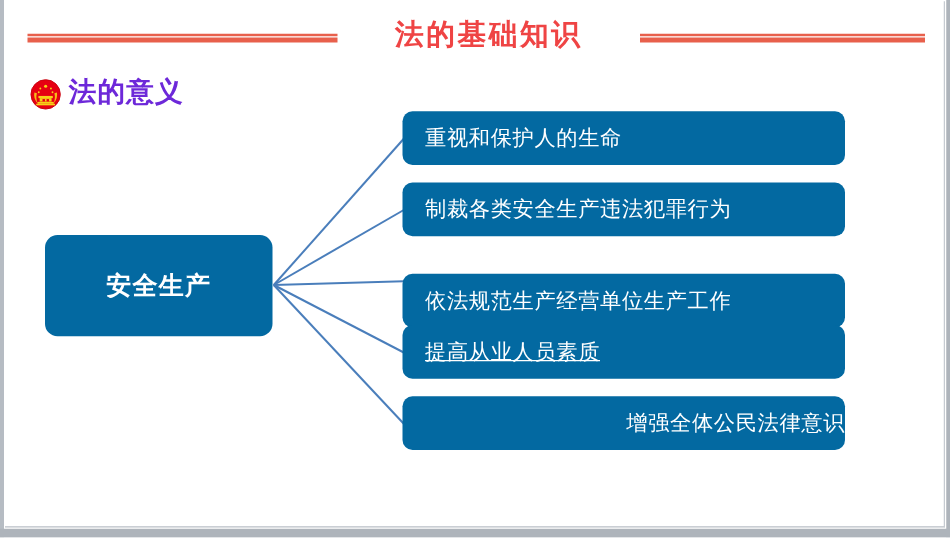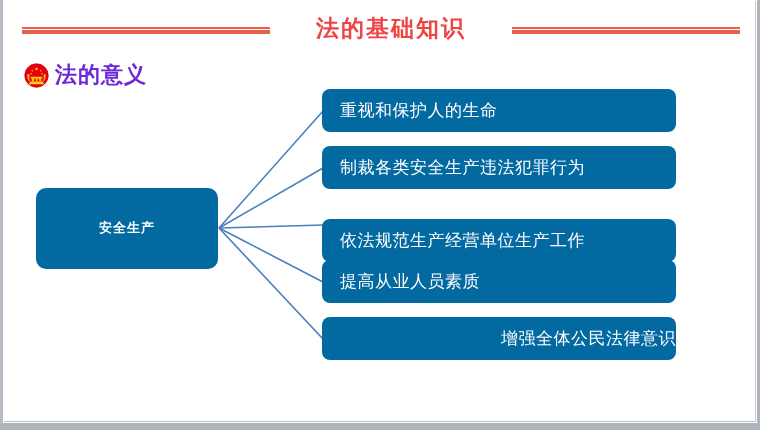--- a/index.html
+++ b/index.html
@@ -135,38 +135,38 @@
     color: #ffffff;
   }
   .node-root {
     left: 32px;
     top: 187px;
     width: 182px;
     height: 81px;
     border-radius: 10px;
     flex-direction: row;
     justify-content: center;
-    font-size: 13px;
+    font-size: 20px;
     font-weight: bold;
     letter-spacing: 1px;
     line-height: 1.45;
   }
   .node-root .ln { display: block; }
   .node-leaf {
     left: 318px;
     width: 354px;
     height: 43px;
     font-size: 17px;
     padding-left: 18px;
     letter-spacing: 0.5px;
   }
   .leaf-0 { top: 88px; }
   .leaf-1 { top: 145px; }
   .leaf-2 { top: 218px; }
-  .leaf-3 { top: 259px; }
+  .leaf-3 { top: 259px; text-decoration: underline; }
   .leaf-4 { top: 316px; justify-content: flex-end; }
 </style>
 </head>
 <body>
 
 <div id="slide-root">
   <div id="slide-frame"></div>
   <div id="right-shade"></div>
   <div id="bottom-shade"></div>
 

